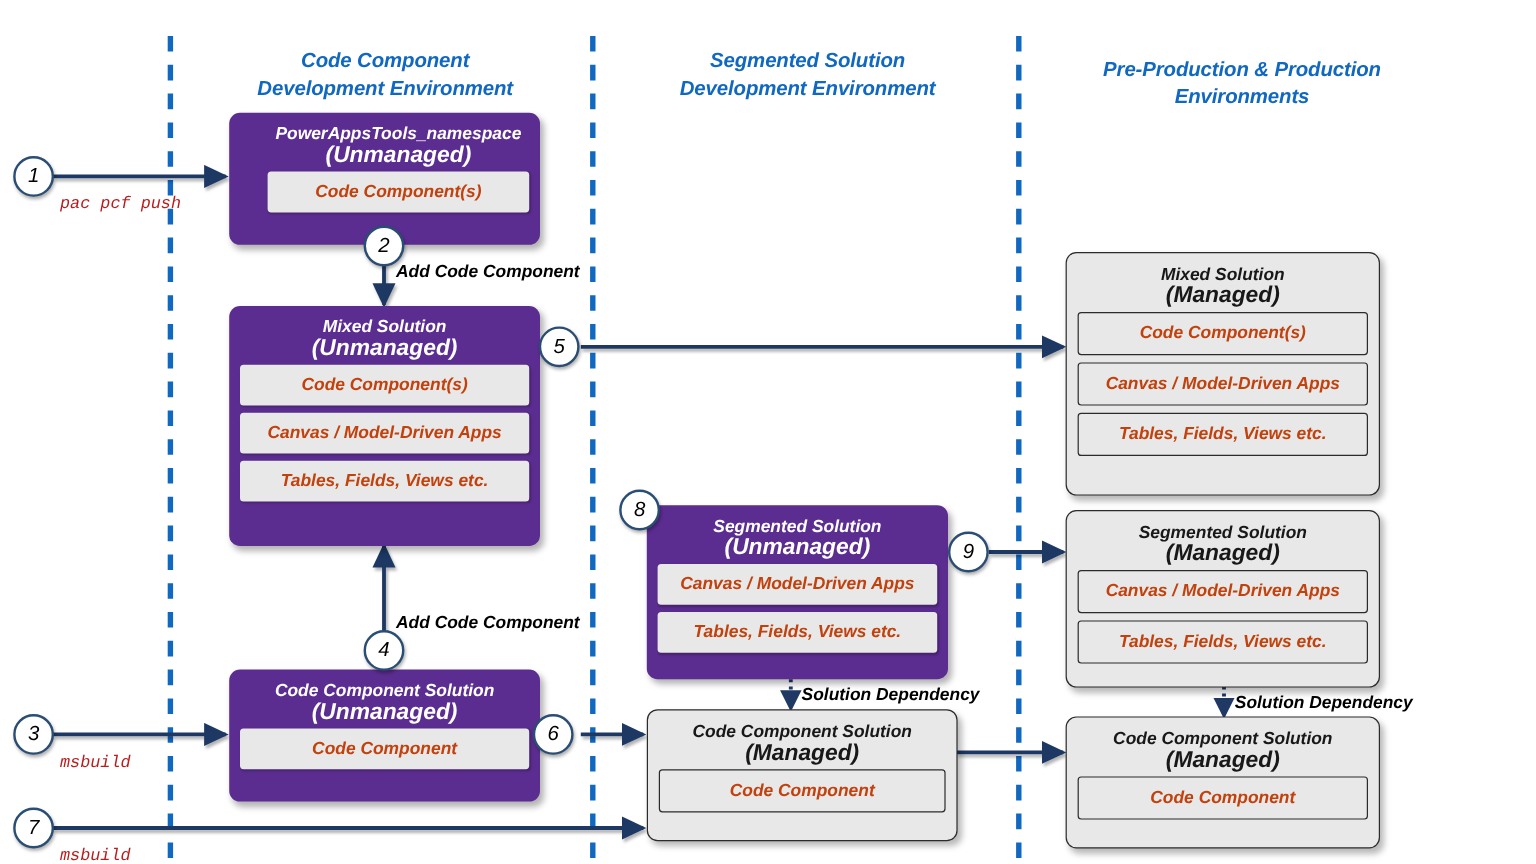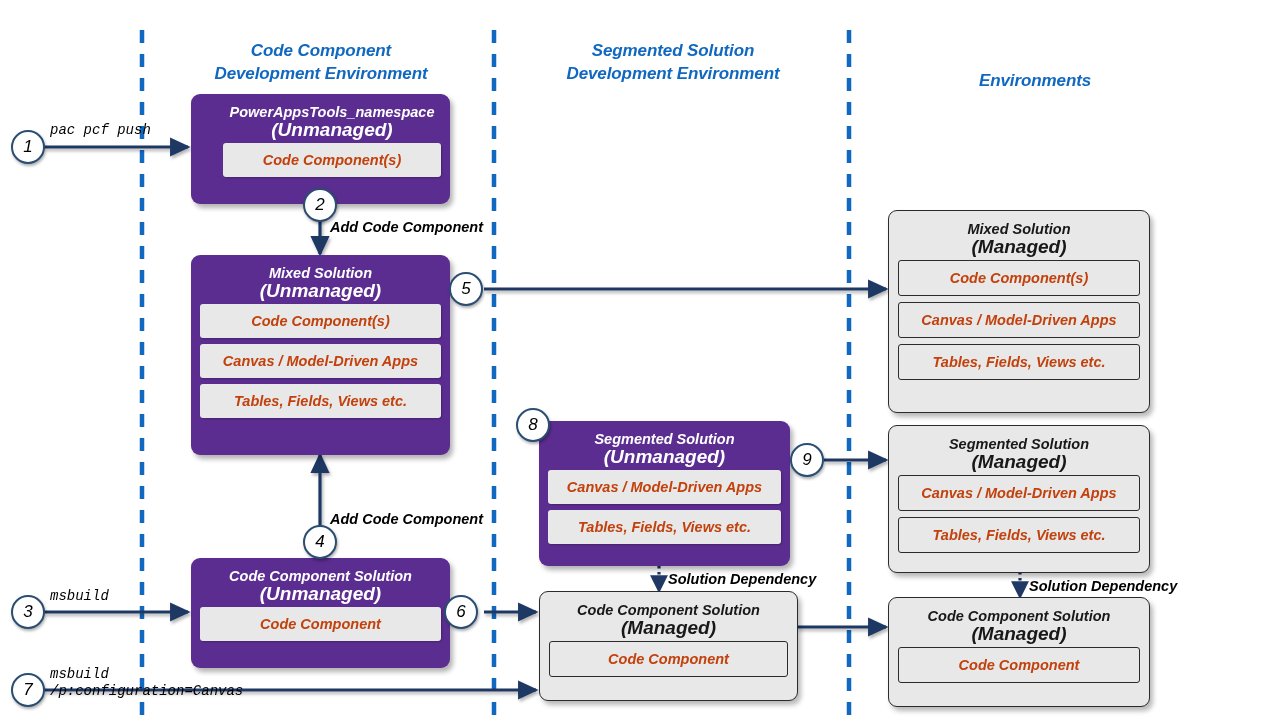--- a/index.html
+++ b/index.html
@@ -115,24 +115,25 @@
     font-size: 14.5px;
     font-weight: bold;
     color: #000000;
     white-space: nowrap;
     z-index: 4;
   }
   .cmd-label {
     position: absolute;
     font-family: "Liberation Mono", "DejaVu Sans Mono", monospace;
     font-size: 14px;
-    color: #000000;
+    color: #b91c1c;
     white-space: pre;
     line-height: 17px;
     z-index: 4;
+    margin-top: 40px;
   }
 </style>
 </head>
 <body>
 
 <div id="canvas">
 
   <svg id="svg-layer" viewBox="0 0 1280 720">
     <defs>
       <marker id="arrowhead" markerWidth="7" markerHeight="7" refX="5.6" refY="3" orient="auto" markerUnits="strokeWidth">
@@ -181,21 +182,21 @@
 
   <div class="col-header" style="left:182px; top:39px; width:278px;">
     <span>Code Component</span><br>
     <span>Development Environment</span>
   </div>
   <div class="col-header" style="left:534px; top:39px; width:278px;">
     <span>Segmented Solution</span><br>
     <span>Development Environment</span>
   </div>
   <div class="col-header" style="left:885px; top:46px; width:300px;">
-    <br>
+    <span>Pre-Production &amp; Production</span><br>
     <span>Environments</span>
   </div>
 
   <div class="box unmanaged" style="left:191px; top:94px; width:259px; height:110px;padding-left:32px;">
     <div class="box-title">
       <span>PowerAppsTools_namespace</span>
       <span class="sub">(Unmanaged)</span>
     </div>
     <div class="item">Code Component(s)</div>
   </div>

